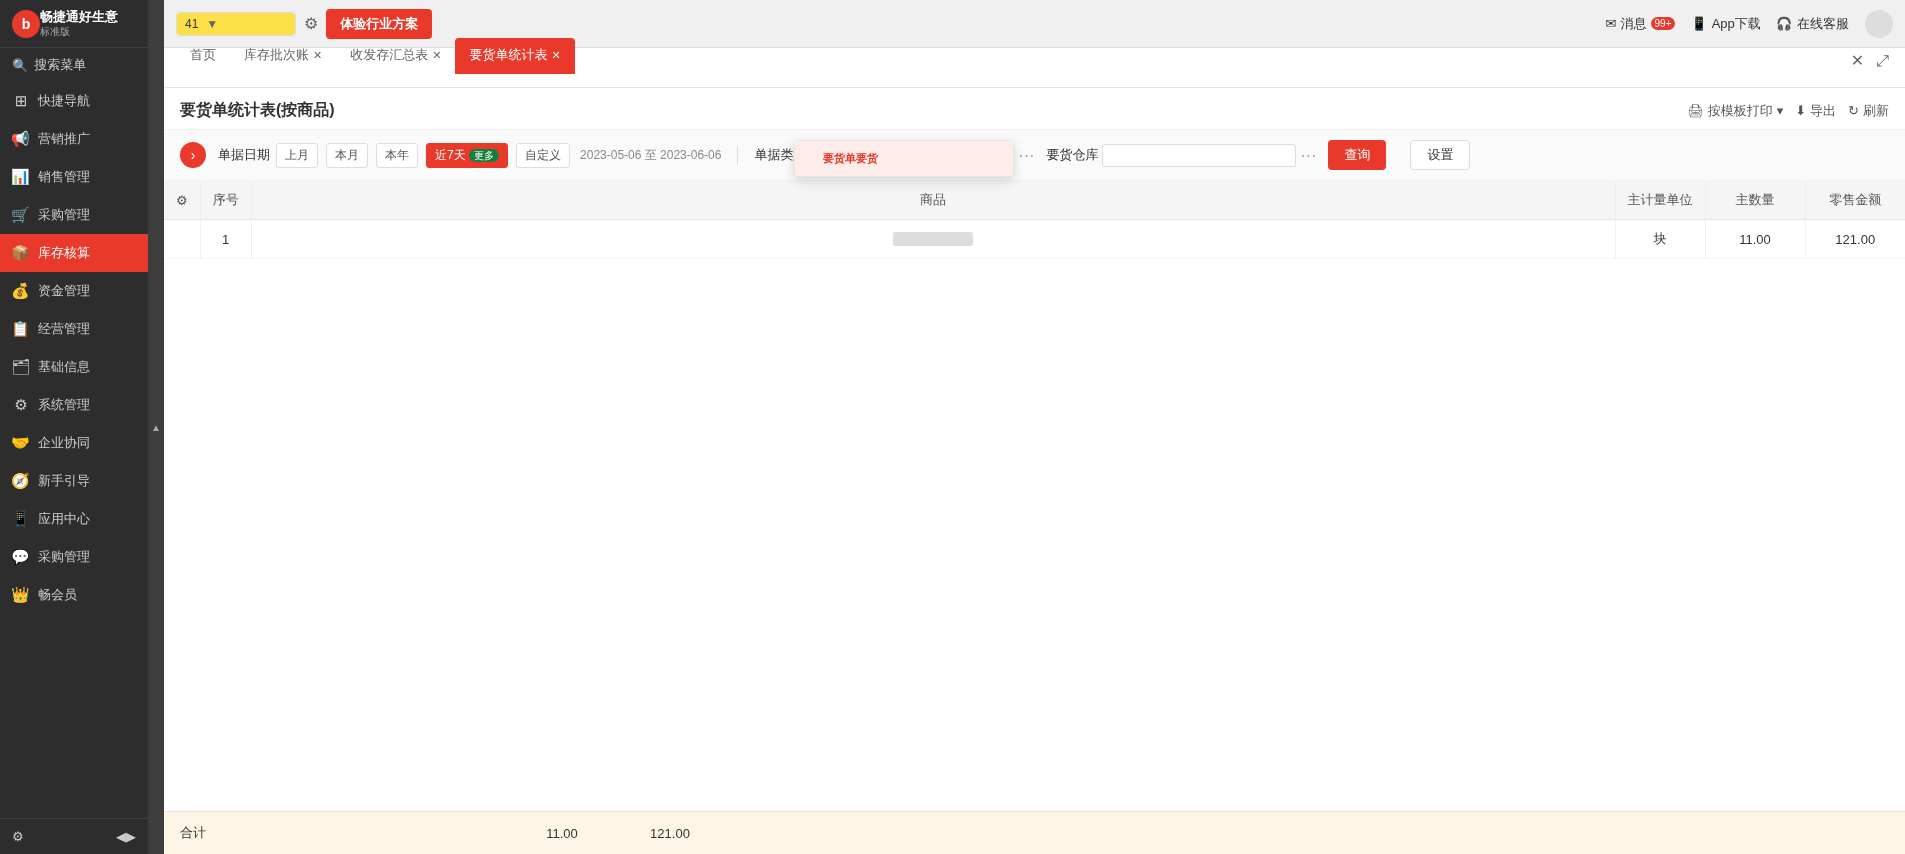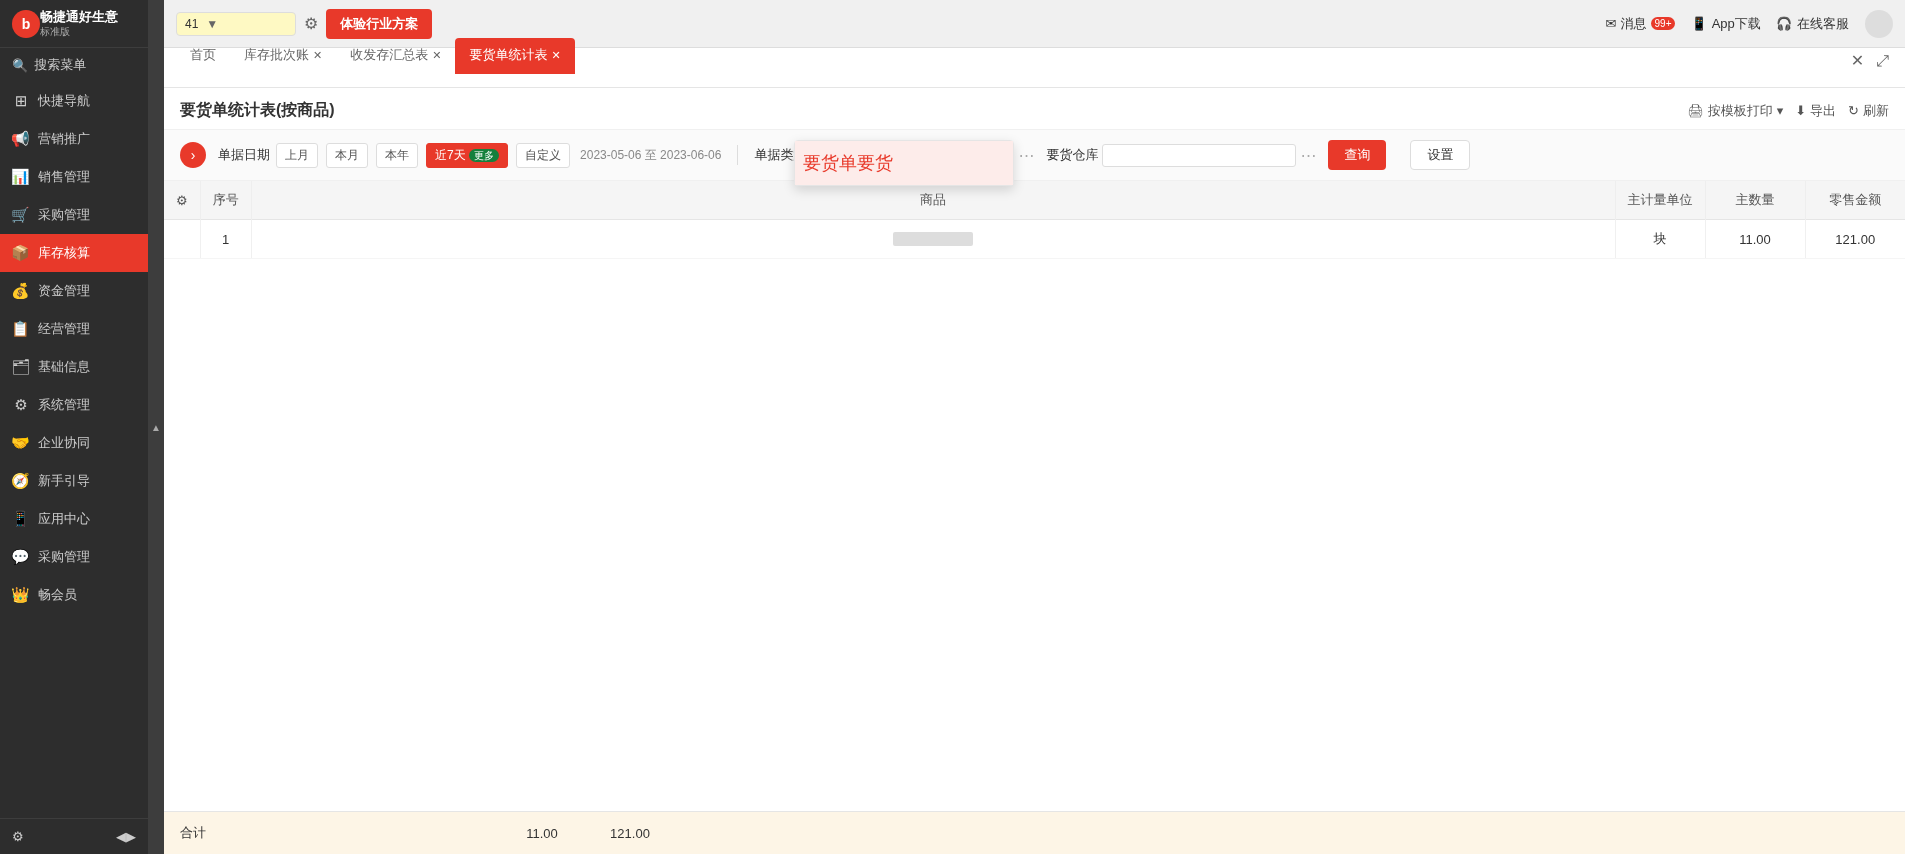--- a/index.html
+++ b/index.html
@@ -104,21 +104,21 @@
       height: 48px;
       background: #f0f0f0;
       display: flex;
       align-items: center;
       padding: 0 12px;
       border-bottom: 1px solid #ddd;
       gap: 8px;
       flex-shrink: 0;
     }
     .topbar-company {
-      background: #fef9c3;
+      background: #fde047;
       border: 1px solid #ddd;
       border-radius: 4px;
       padding: 4px 8px;
       font-size: 12px;
       display: flex;
       align-items: center;
       gap: 4px;
       color: #333;
       min-width: 120px;
     }
@@ -372,24 +372,25 @@
       top: 52px;
       left: 630px;
       width: 220px;
       background: white;
       border: 1px solid #e5e5e5;
       border-radius: 4px;
       box-shadow: 0 4px 12px rgba(0,0,0,0.15);
       z-index: 100;
     }
     .dropdown-item {
-      padding: 10px 8px;
-      font-size: 18px;
+      padding: 10px 28px;
+      font-size: 11px;
       color: #333;
       cursor: pointer;
+      font-weight: bold;
     }
     .dropdown-item.selected { background: #fdecea; color: #e8392a; }
 
     
     .table-wrap {
       flex: 1;
       overflow-y: auto;
       padding: 0;
     }
     table {
@@ -427,21 +428,21 @@
 
     
     .table-footer {
       background: #fdf5e6;
       display: flex;
       align-items: center;
       padding: 12px 16px;
       font-size: 13px;
       color: #333;
       border-top: 1px solid #e5e5e5;
-      gap: 8px;
+      gap: 28px;
     }
     .footer-label { color: #333; margin-right: 8px; }
     .footer-value { font-size: 13px; min-width: 80px; text-align: center; }
 
     
     .blurred-text {
       display: inline-block;
       background: #ddd;
       border-radius: 2px;
       color: transparent;

